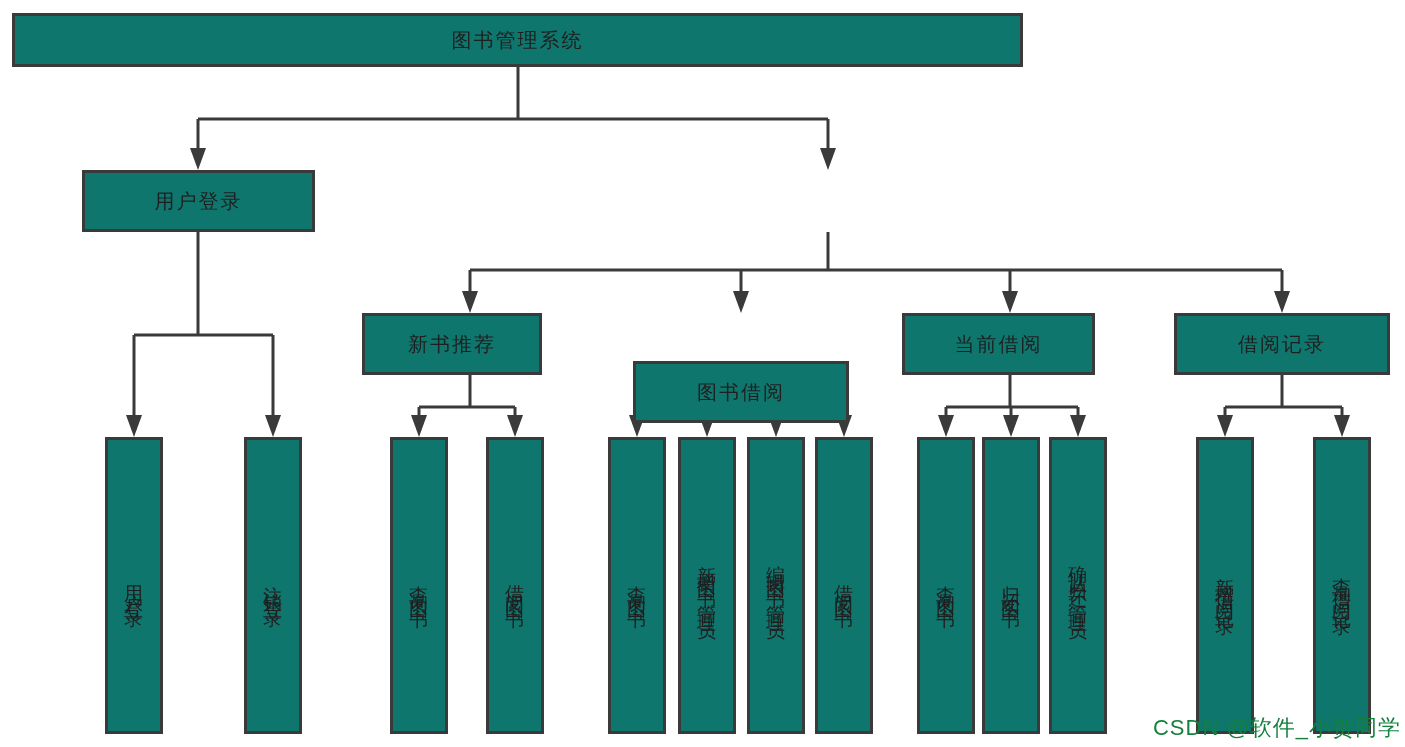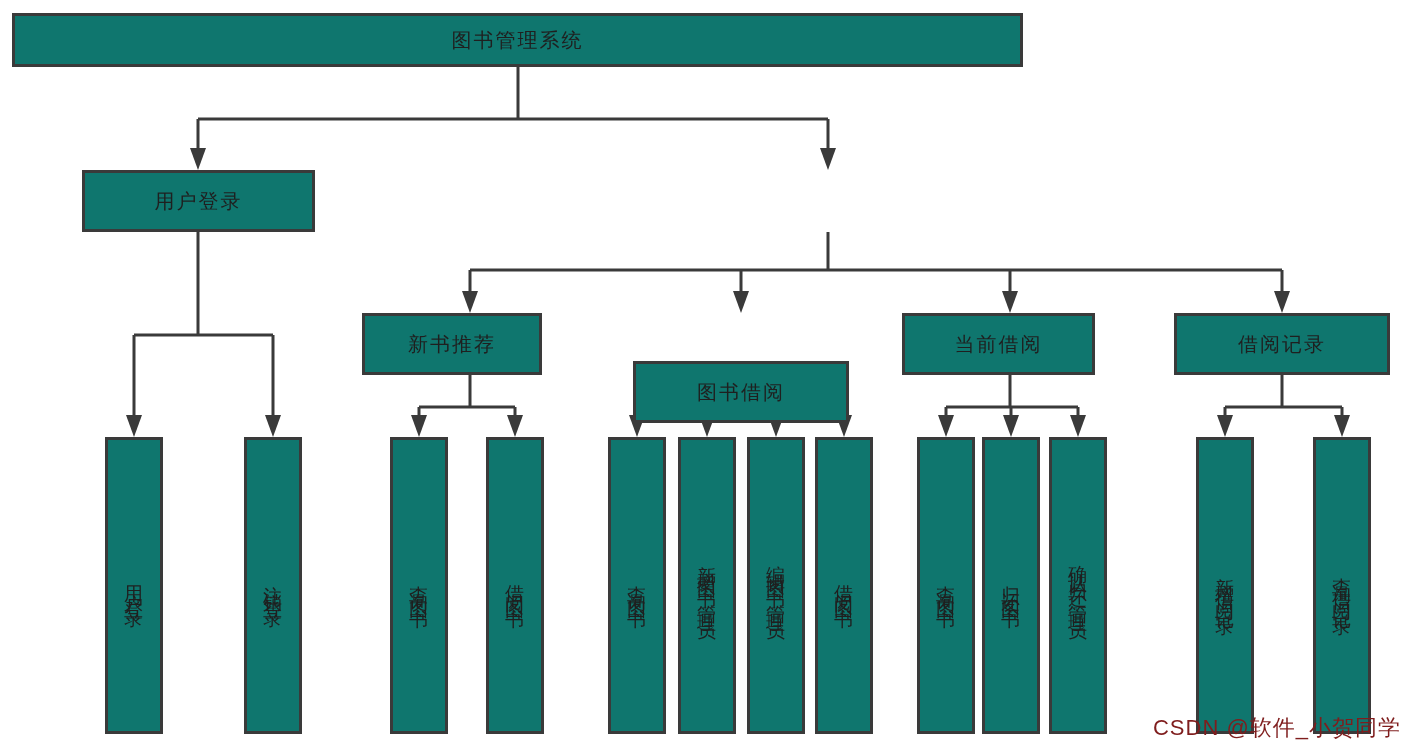--- a/index.html
+++ b/index.html
@@ -25,21 +25,21 @@
   .n-g1{left:633px; top:313px;width:216px;height:62px;margin-top:48px;}
   .n-g2{left:902px; top:313px;width:193px;height:62px;}
   .n-g3{left:1174px;top:313px;width:216px;height:62px;}
   
   .n-l0{left:105px;}  .n-l1{left:244px;}
   .n-l2{left:390px;}  .n-l3{left:486px;}
   .n-l4{left:608px;}  .n-l5{left:678px;} .n-l6{left:747px;} .n-l7{left:815px;}
   .n-l8{left:917px;}  .n-l9{left:982px;} .n-l10{left:1049px;}
   .n-l11{left:1196px;}.n-l12{left:1313px;}
   .watermark{
-    position:absolute;right:4px;bottom:4px;font-size:22px;color:#7f1d1d;
+    position:absolute;right:4px;bottom:4px;font-size:22px;color:#15803d;
     letter-spacing:1px;white-space:nowrap;z-index:5;
   }
 </style>
 </head>
 <body>
 
 <div class="stage">
 
   <svg width="1405" height="747" viewBox="0 0 1405 747">
     <g stroke="#3a3a3a" stroke-width="3" fill="none">

